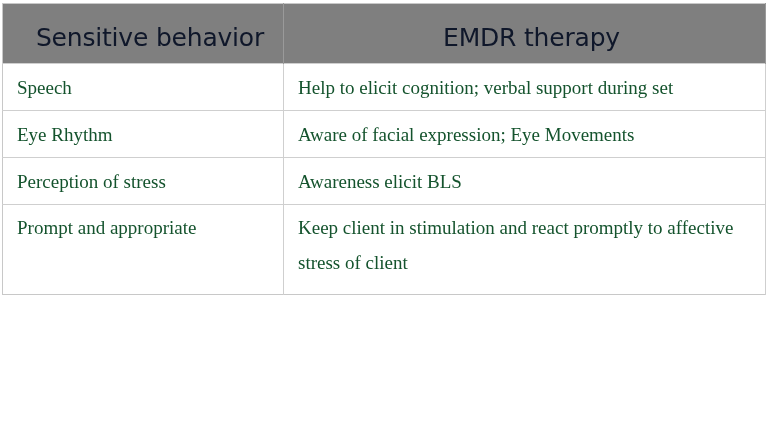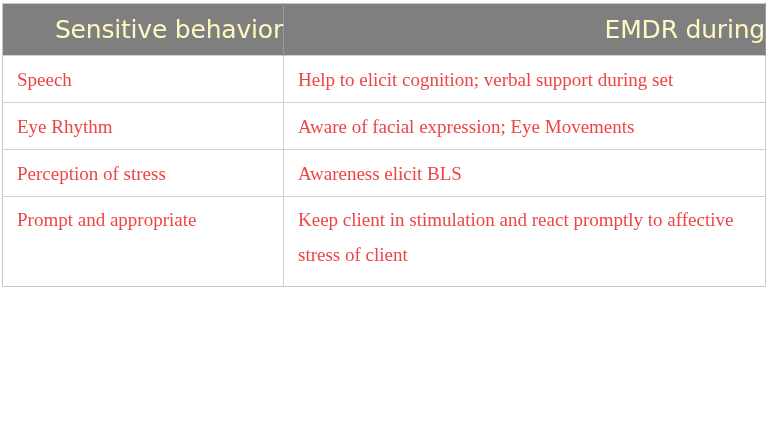--- a/index.html
+++ b/index.html
@@ -5,47 +5,47 @@
   html, body { margin: 0; padding: 0; background: #ffffff; }
   body { width: 768px; height: 436px; position: relative; overflow: hidden; }
   .tbl {
     position: absolute; left: 2px; top: 3px; width: 763px;
     border-collapse: collapse; table-layout: fixed;
     border: 1px solid #c8c8c8;
   }
   .tbl col.c1 { width: 281px; }
   .tbl col.c2 { width: 482px; }
   .tbl th {
-    background: #7f7f7f; color: #fef9c3;
+    background: #7f7f7f; color: #0f172a;
     font-family: "DejaVu Sans", sans-serif; font-weight: normal;
-    font-size: 25px; text-align: right;
-    height: 51px; padding: 0 0 0 14px;
+    font-size: 25px; text-align: center;
+    height: 51px; padding: 8px 0 0 14px;
     border-right: 1px solid #9a9a9a;
     letter-spacing: -0.2px;
   }
   .tbl td {
     font-family: "Liberation Serif", serif; font-size: 19px;
-    color: #ef4444; height: 46px; padding: 0 8px 0 14px;
+    color: #14532d; height: 46px; padding: 0 8px 0 14px;
     border-top: 1px solid #cfcfcf; border-right: 1px solid #cfcfcf;
     vertical-align: middle; line-height: 35px;
   }
   .tbl tr.tall td { height: 84px; vertical-align: top; padding-top: 5px; }
 </style>
 </head>
 <body>
 
 <table class="tbl">
   <colgroup>
       <col class="c1">
       <col class="c2">
     </colgroup>
   <thead>
     <tr>
       <th>Sensitive behavior</th>
-      <th>EMDR during</th>
+      <th>EMDR therapy</th>
     </tr>
   </thead>
   <tbody>
     <tr>
       <td>Speech</td>
       <td>Help to elicit cognition; verbal support during set</td>
     </tr>
     <tr>
       <td>Eye Rhythm</td>
       <td>Aware of facial expression; Eye Movements</td>

